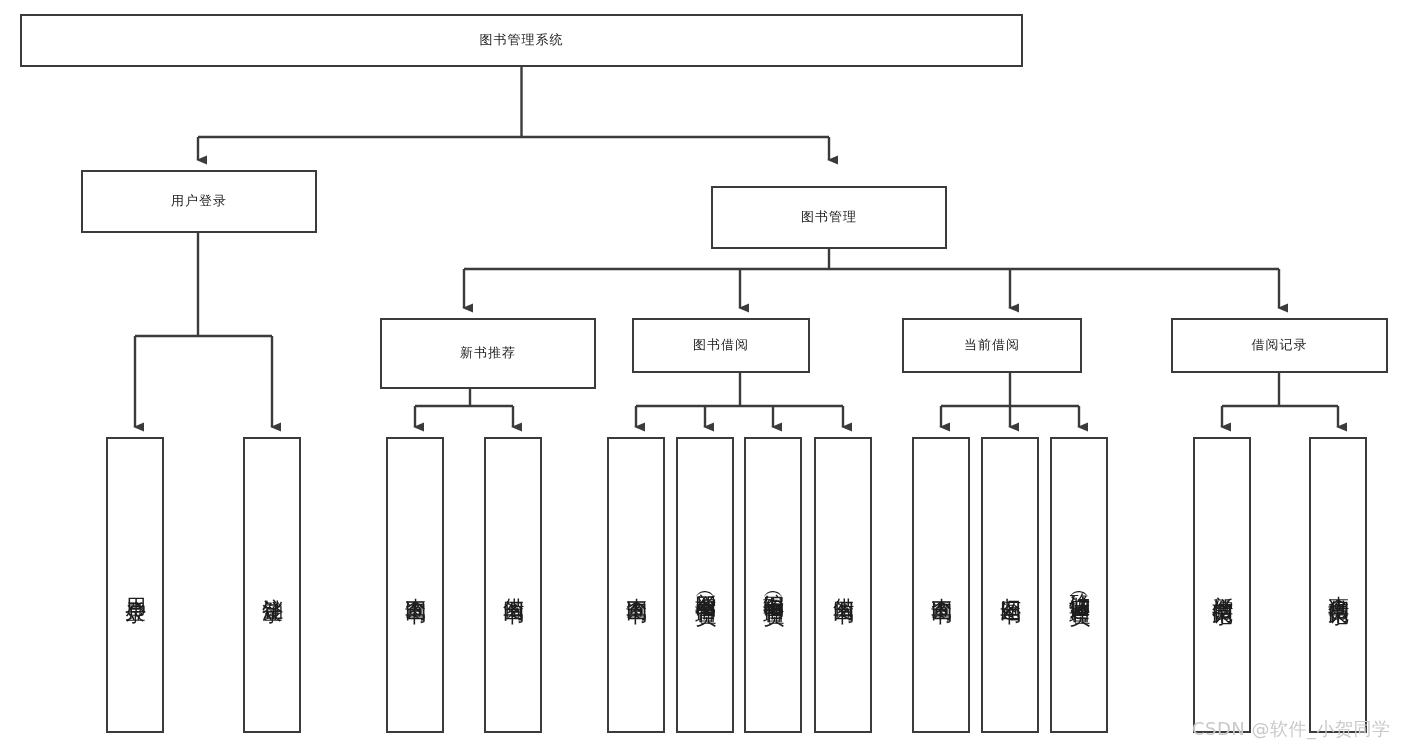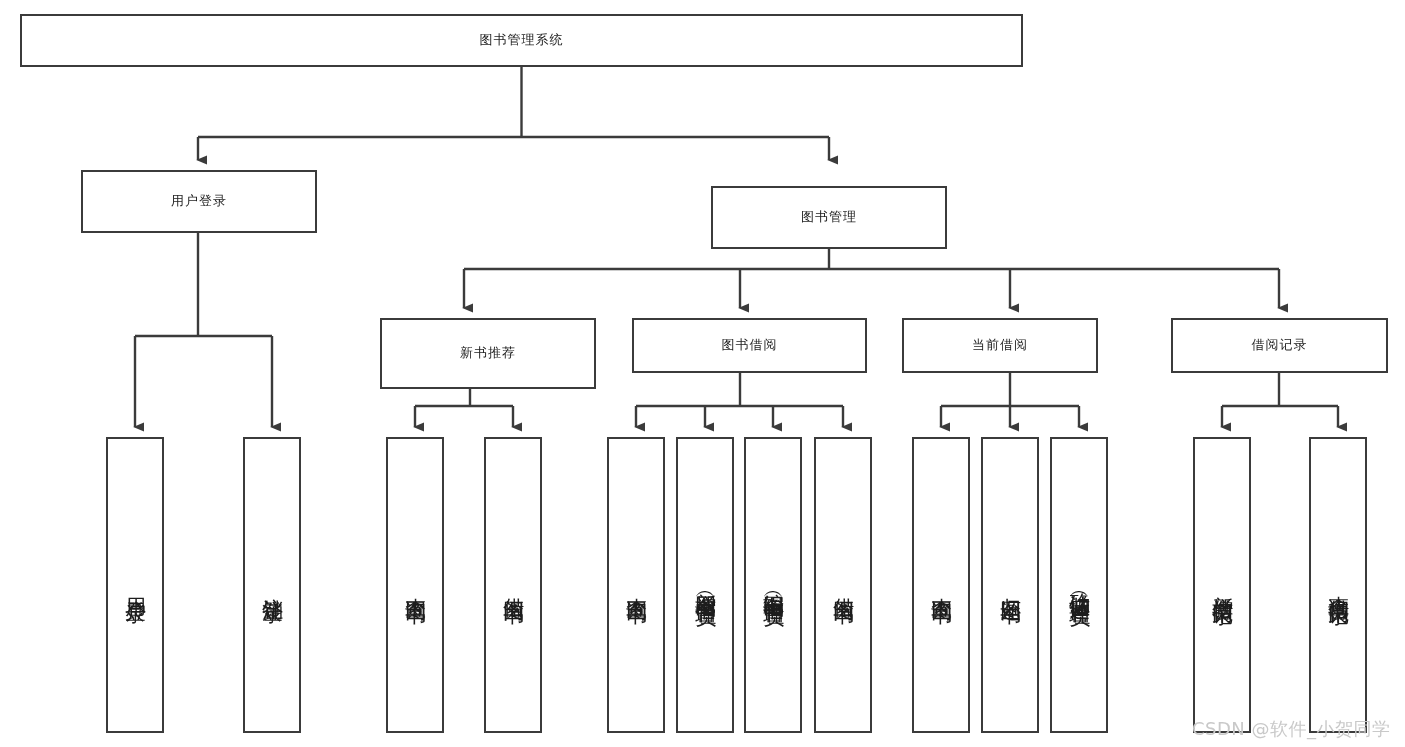--- a/index.html
+++ b/index.html
@@ -130,24 +130,24 @@
   <div class="node horiz" style="left:81px; top:170px; width:236px; height:63px;">
     <span class="node-label">用户登录</span>
   </div>
   <div class="node horiz" style="left:711px; top:170px; width:236px; height:63px;margin-top:16px;">
     <span class="node-label">图书管理</span>
   </div>
 
   <div class="node horiz" style="left:380px; top:318px; width:216px; height:71px;">
     <span class="node-label">新书推荐</span>
   </div>
-  <div class="node horiz" style="left:632px; top:318px; width:235px; height:55px;">
+  <div class="node horiz" style="left:632px; top:318px; width:178px; height:55px;">
     <span class="node-label">图书借阅</span>
   </div>
-  <div class="node horiz" style="left:902px; top:318px; width:196px; height:55px;">
+  <div class="node horiz" style="left:902px; top:318px; width:180px; height:55px;">
     <span class="node-label">当前借阅</span>
   </div>
   <div class="node horiz" style="left:1171px; top:318px; width:217px; height:55px;">
     <span class="node-label">借阅记录</span>
   </div>
 
   <div class="node vert" style="left:106px; top:437px; width:58px; height:296px;">
     <span class="node-label">用户登录</span>
   </div>
   <div class="node vert" style="left:243px; top:437px; width:58px; height:296px;">

